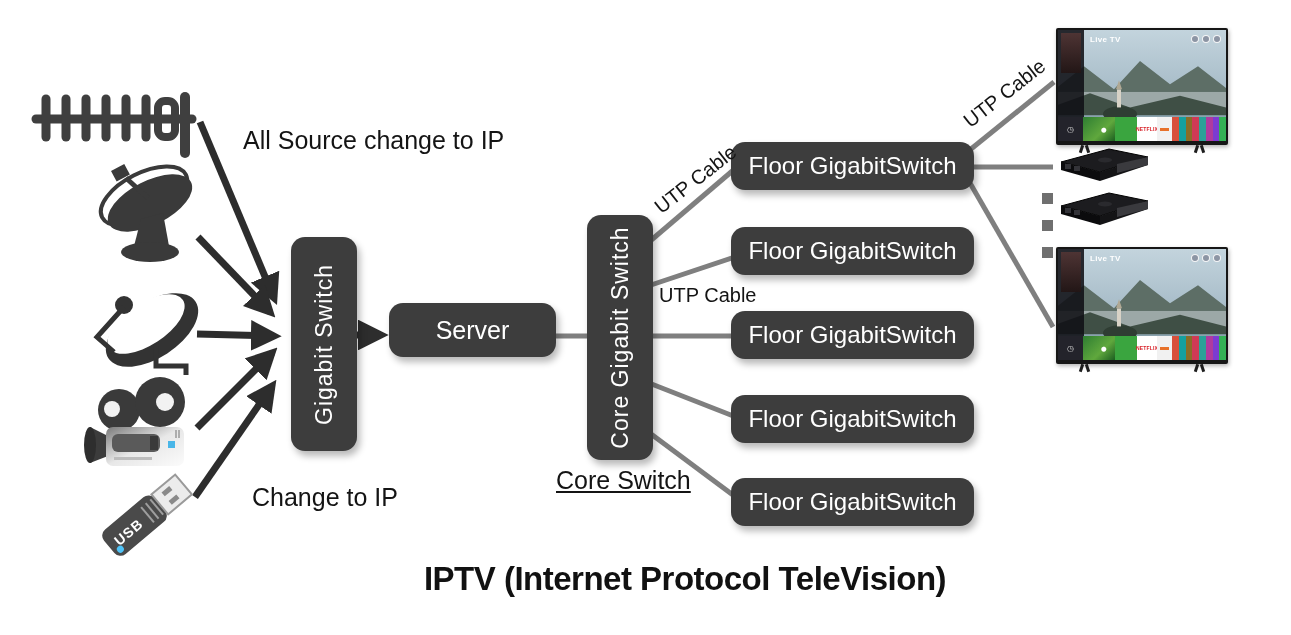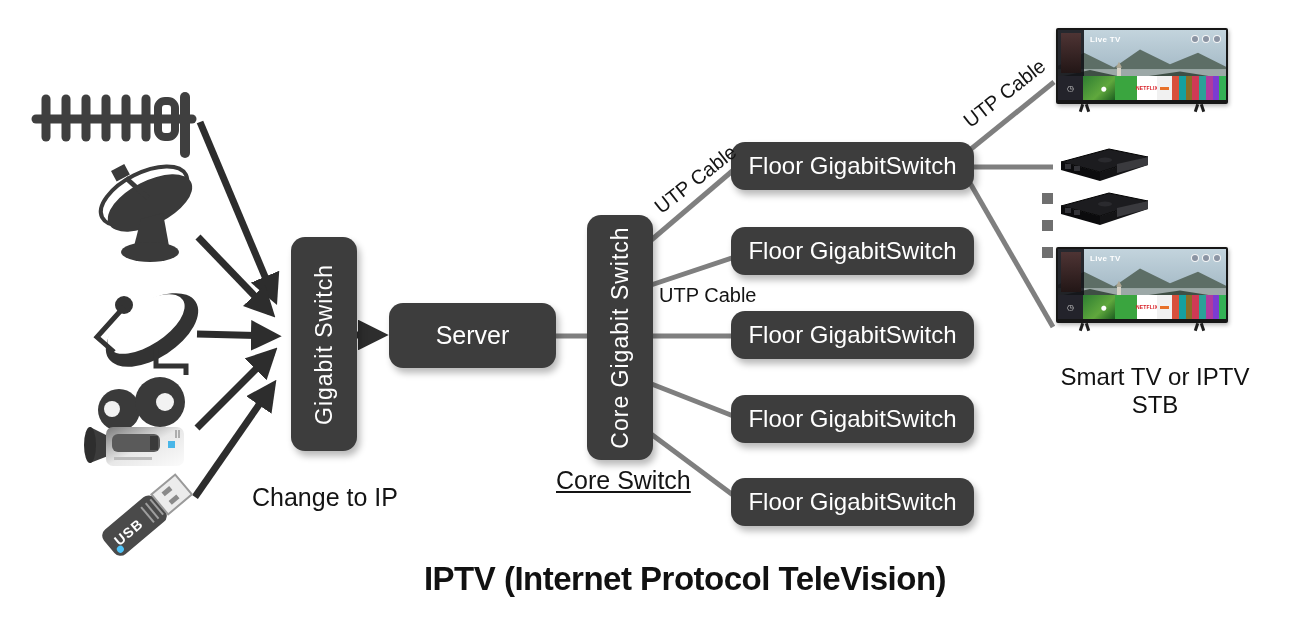--- a/index.html
+++ b/index.html
@@ -26,21 +26,21 @@
   .lbl.rot { transform:rotate(-38deg); transform-origin:center center; }
   #main-title { position:absolute; left:380px; top:560px; width:610px; z-index:3;
     text-align:center; font-size:33px; font-weight:bold; letter-spacing:-0.5px; }
   #endpoint-caption { position:absolute; left:1035px; top:363px; width:240px;
     text-align:center; font-size:24px; z-index:3; }
 
   
   .tv { position:absolute; width:172px; z-index:2; }
   .tv-frame { background:#161616; border-radius:2px; padding:2px 2px 4px 2px;
     box-shadow:1px 2px 4px rgba(0,0,0,.3); }
-  .tv-screen { position:relative; height:70px; overflow:hidden; background:#a21caf; }
+  .tv-screen { position:relative; height:111px; overflow:hidden; background:#a21caf; }
   .tv-scene { position:absolute; left:0; top:0; width:100%; height:100%; }
   .tv-sidebar { position:absolute; left:0; top:0; width:26px; height:100%;
     background:rgba(16,16,22,.88); z-index:2; }
   .tv-poster { position:absolute; left:3px; top:3px; width:20px; height:40px;
     background:linear-gradient(180deg,#4e3434,#221616); }
   .tv-star { position:absolute; left:0; width:26px; bottom:6px; text-align:center;
     color:#fff; font-size:9px; line-height:9px; }
   .tv-livetv { position:absolute; left:32px; top:5px; color:#fff; font-size:8px;
     font-weight:bold; z-index:2; letter-spacing:.3px; }
   .tv-dots { position:absolute; right:5px; top:5px; z-index:2; display:flex; gap:3px; }
@@ -192,21 +192,21 @@
       <rect x="1042" y="193" width="11" height="11"></rect>
       <rect x="1042" y="220" width="11" height="11"></rect>
       <rect x="1042" y="247" width="11" height="11"></rect>
     </g>
   </svg>
 
   <div class="nodebox" style="left:291px; top:237px; width:66px; height:214px;">
     <span class="vtext">Gigabit Switch</span>
   </div>
 
-  <div class="nodebox" style="left:389px; top:303px; width:167px; height:65px;text-align:right;">
+  <div class="nodebox" style="left:389px; top:303px; width:167px; height:54px;text-align:right;">
     <span class="htext" style="font-size:25px;">Server</span>
   </div>
 
   <div class="nodebox" style="left:587px; top:215px; width:66px; height:245px;">
     <span class="vtext">Core Gigabit Switch</span>
   </div>
 
   <div class="nodebox" style="left:731px; top:142px; width:243px; height:48px;">
     <span class="htext">Floor GigabitSwitch</span>
   </div>
@@ -216,26 +216,26 @@
   <div class="nodebox" style="left:731px; top:311px; width:243px; height:48px;">
     <span class="htext">Floor GigabitSwitch</span>
   </div>
   <div class="nodebox" style="left:731px; top:395px; width:243px; height:48px;">
     <span class="htext">Floor GigabitSwitch</span>
   </div>
   <div class="nodebox" style="left:731px; top:478px; width:243px; height:48px;">
     <span class="htext">Floor GigabitSwitch</span>
   </div>
 
+  <div class="lbl big" style="left:243px; top:126px;">All Source change to IP</div>
   <div class="lbl big" style="left:252px; top:459px;margin-top:24px;">Change to IP</div>
   <div class="lbl big" style="left:556px; top:466px;text-decoration:underline;">Core Switch</div>
   <div class="lbl small rot" style="left:647px; top:168px;">UTP Cable</div>
   <div class="lbl small" style="left:659px; top:284px;">UTP Cable</div>
   <div class="lbl small rot" style="left:956px; top:82px;">UTP Cable</div>
-  <div id="endpoint-caption">Smart TV or IPTV STB</div>
   <div id="main-title">IPTV (Internet Protocol TeleVision)</div>
 
   <div class="tv" style="left:1056px; top:28px;">
     <div class="tv-frame">
       <div class="tv-screen">
         <svg class="tv-scene" viewBox="0 0 168 86" preserveAspectRatio="none">
           <defs>
             <linearGradient id="sky1" x1="0" y1="0" x2="0" y2="1">
               <stop offset="0" stop-color="#c3d4dd"></stop>
                 <stop offset="1" stop-color="#8fa7b6"></stop>

